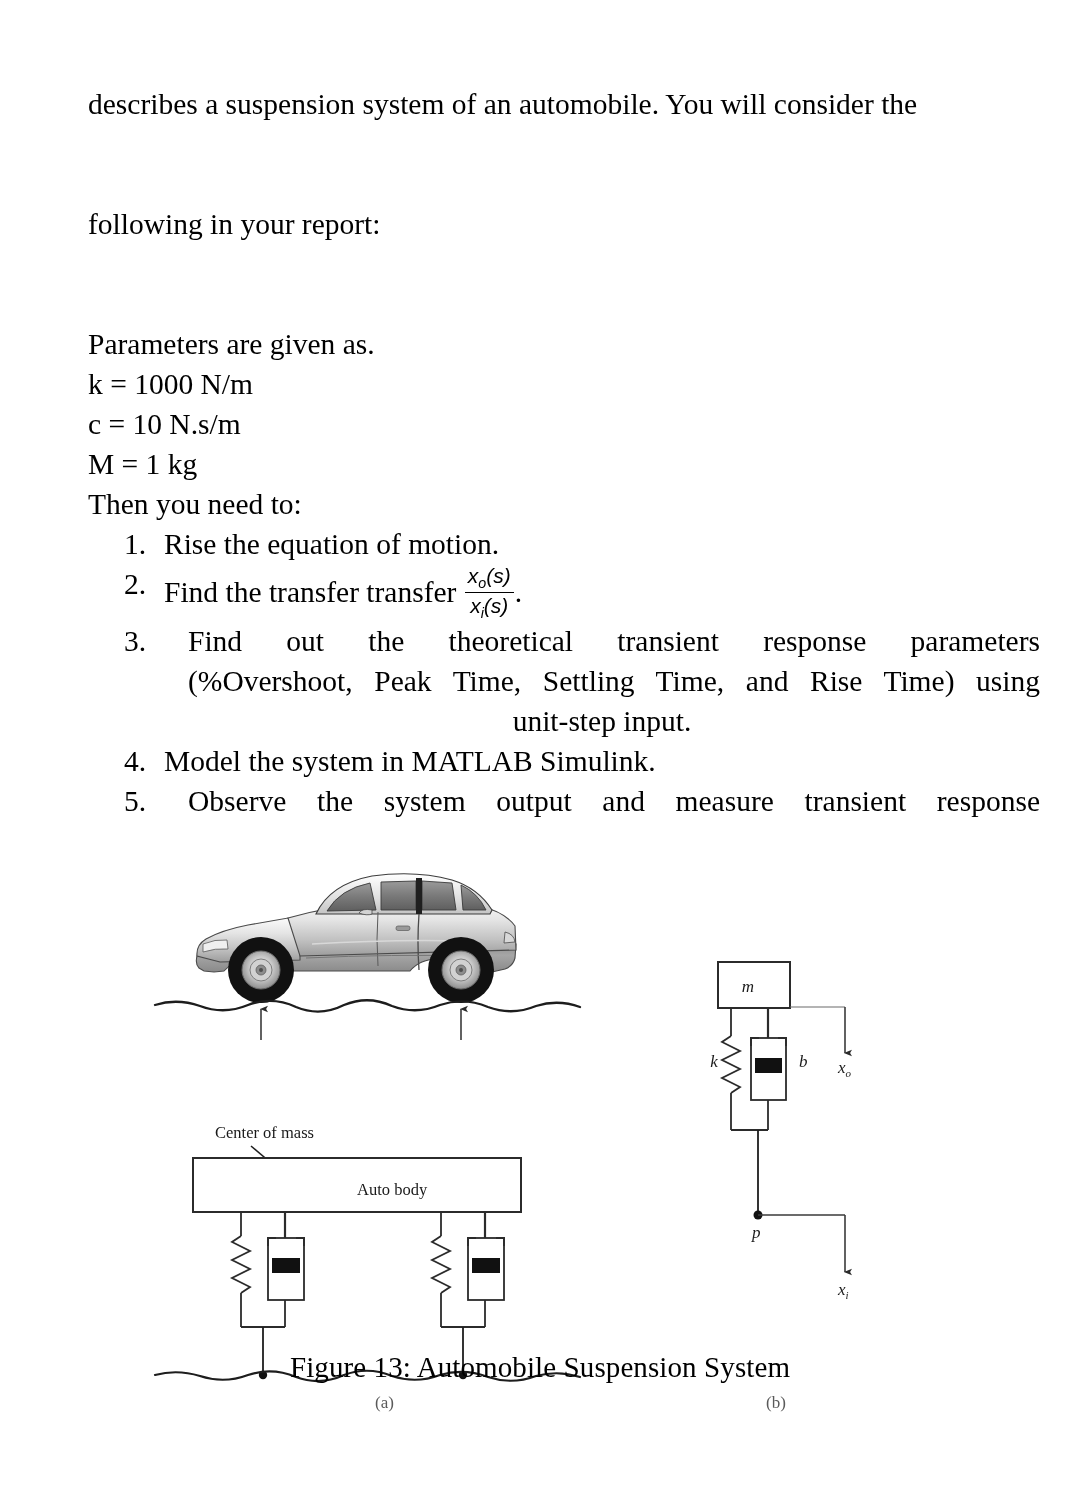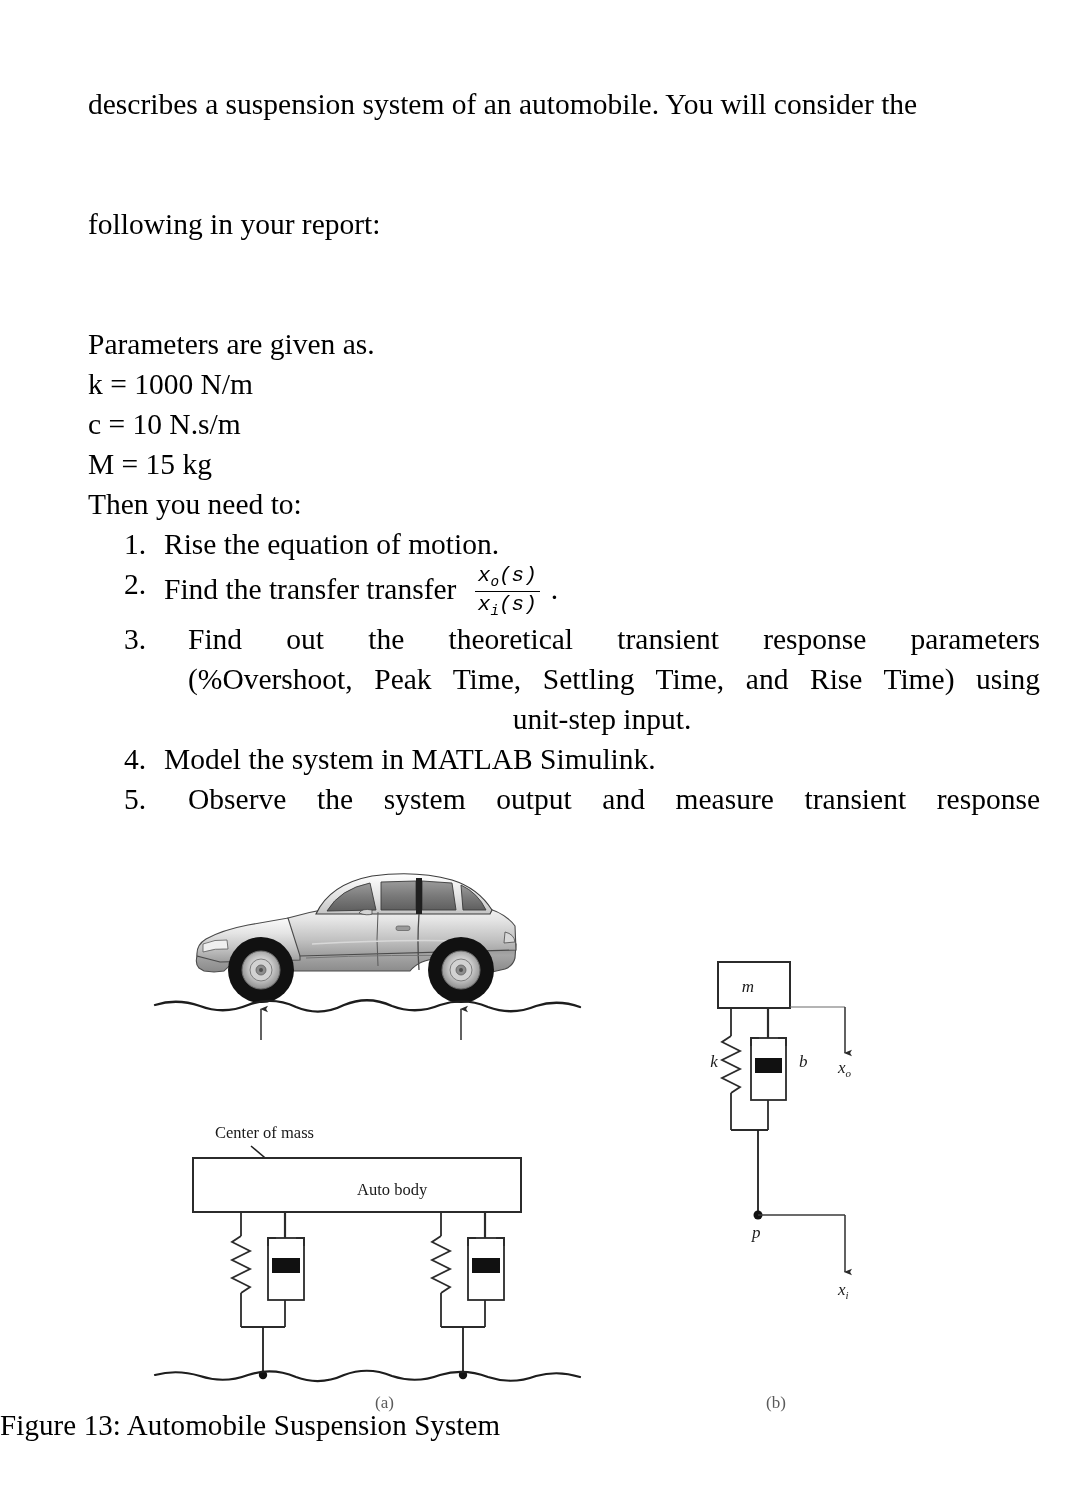--- a/index.html
+++ b/index.html
@@ -66,25 +66,25 @@
   ol.tasklist > li > .lastline {
     text-align: center;
     display: block;
   }
 
   
   .frac {
     display: inline-block;
     vertical-align: -0.52em;
     text-align: center;
-    font-family: Liberation Mono, monospace;
+    font-family: Liberation Sans, sans-serif;
     font-style: italic;
     font-size: 21px;
     line-height: 1.12;
-    margin: 0 11px;
+    margin: 0 1px;
   }
   .frac .num { display: block; padding: 0 3px 1px 3px; }
   .frac .den { display: block; border-top: 1.4px solid #000; padding: 1px 3px 0 3px; }
   .frac sub { font-size: 0.68em; font-style: italic; }
 
   
   .ln { display: block; }
   .justify-line {
     display: block;
     text-align: justify;
@@ -96,23 +96,23 @@
   .figure {
     position: absolute;
     left: 0;
     top: 840px;
     width: 1080px;
     height: 664px;
   }
   .fig-caption {
     position: absolute;
     left: 0;
-    top: 1409px;
+    top: 1351px;
     width: 1080px;
-    text-align: left;
+    text-align: center;
     font-size: 29px;
     letter-spacing: 0.1px;
   }
   svg { display: block; }
   .cap-ab {
     font-family: "Liberation Serif", "DejaVu Serif", serif;
     font-size: 17px;
     fill: #5a5a5a;
   }
   .lbl-sans {
@@ -141,21 +141,21 @@
   <div class="textblock">
 
     <div class="para">
       <span class="ln">describes a suspension system of an automobile. You will consider the</span>
       <span class="ln">following in your report:</span>
     </div>
 
     <div class="para">Parameters are given as.</div>
     <div class="para">k = 1000 N/m</div>
     <div class="para">c = 10 N.s/m</div>
-    <div class="para">M = 15 kg</div>
+    <div class="para">M = 1 kg</div>
     <div class="para">Then you need to:</div>
 
     <ol class="tasklist">
 
       <li>
         <span>Rise the equation of motion.</span>
       </li>
 
       <li style="line-height:40px;">
         <span>Find the transfer transfer </span><span class="frac"><span class="num"><span>x</span><sub>o</sub><span>(s)</span></span><span class="den"><span>x</span><sub>i</sub><span>(s)</span></span></span><span>.</span>

